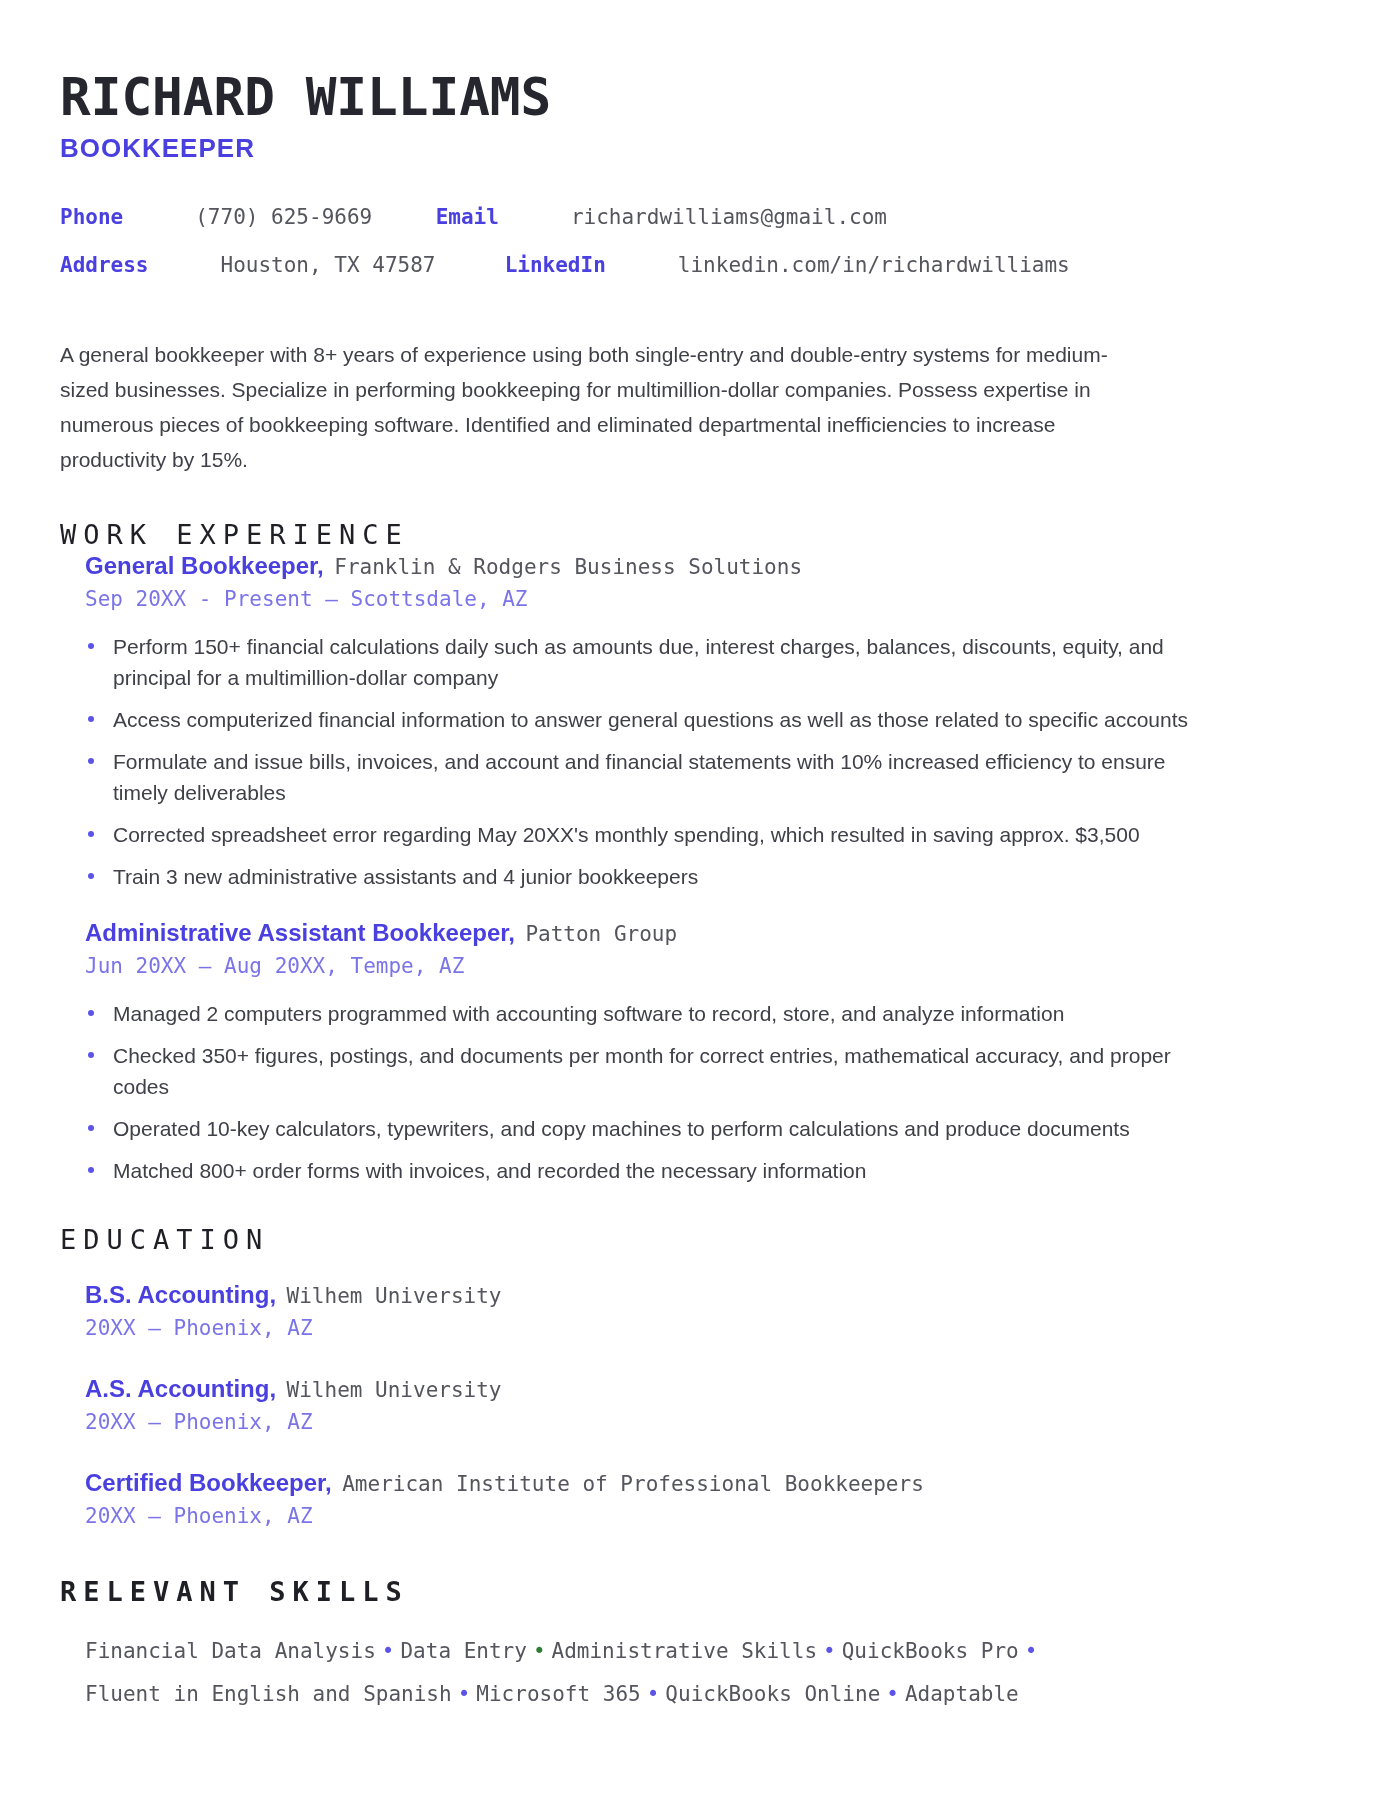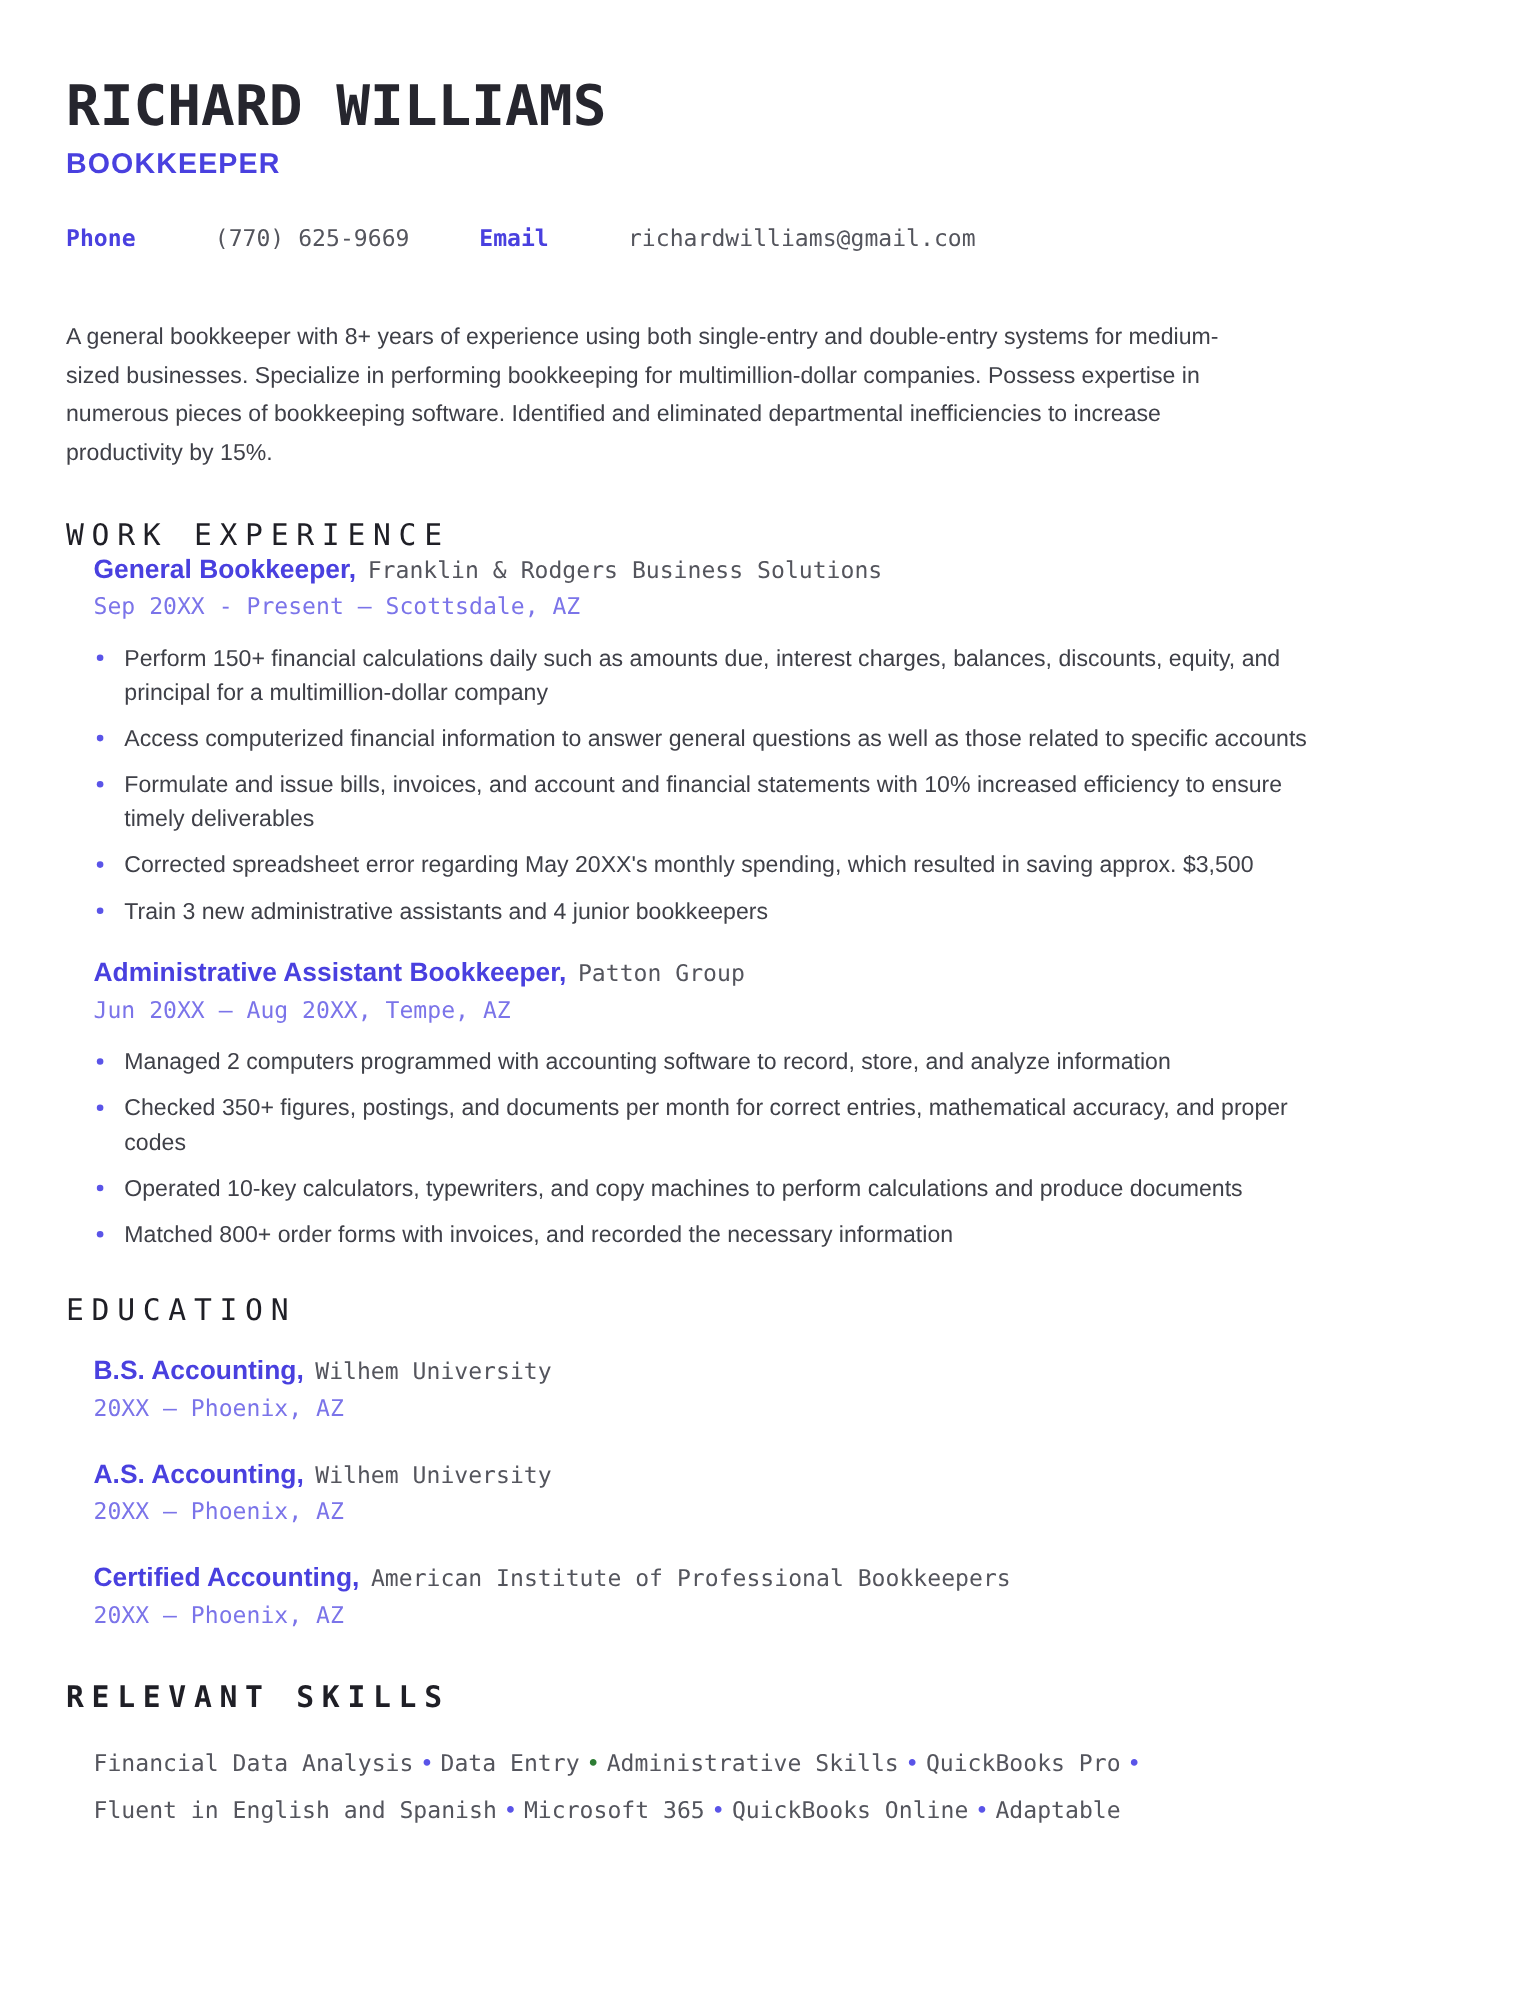--- a/index.html
+++ b/index.html
@@ -106,20 +106,30 @@
       <div class="contact-row">
         <span class="pair pair-w1">
           <span class="clabel">Phone</span>
           <span class="cvalue">(770) 625-9669</span>
         </span>
         <span class="pair">
           <span class="clabel">Email</span>
           <span class="cvalue">richardwilliams@gmail.com</span>
         </span>
       </div>
+      <div class="contact-row">
+        <span class="pair pair-w2">
+          <span class="clabel">Address</span>
+          <span class="cvalue">Houston, TX 47587</span>
+        </span>
+        <span class="pair">
+          <span class="clabel">LinkedIn</span>
+          <span class="cvalue">linkedin.com/in/richardwilliams</span>
+        </span>
+      </div>
     </div>
   </header>
 
   <p class="summary">A general bookkeeper with 8+ years of experience using both single-entry and double-entry systems for medium-sized businesses. Specialize in performing bookkeeping for multimillion-dollar companies. Possess expertise in numerous pieces of bookkeeping software. Identified and eliminated departmental inefficiencies to increase productivity by 15%.</p>
 
   <section>
     <h2 class="sec-heading sec-work">WORK EXPERIENCE</h2>
 
     <div class="entry-block">
       <div class="job">
@@ -168,21 +178,21 @@
       <div class="edu-entry">
         <div>
           <span class="entry-title">A.S. Accounting,</span>
           <span class="entry-org">Wilhem University</span>
         </div>
         <div class="entry-dates">20XX — Phoenix, AZ</div>
       </div>
 
       <div class="edu-entry">
         <div>
-          <span class="entry-title">Certified Accounting,</span>
+          <span class="entry-title">Certified Bookkeeper,</span>
           <span class="entry-org">American Institute of Professional Bookkeepers</span>
         </div>
         <div class="entry-dates">20XX — Phoenix, AZ</div>
       </div>
     </div>
   </section>
 
   <section>
     <h2 class="sec-heading sec-skills">RELEVANT SKILLS</h2>
     <p class="skills-line">

